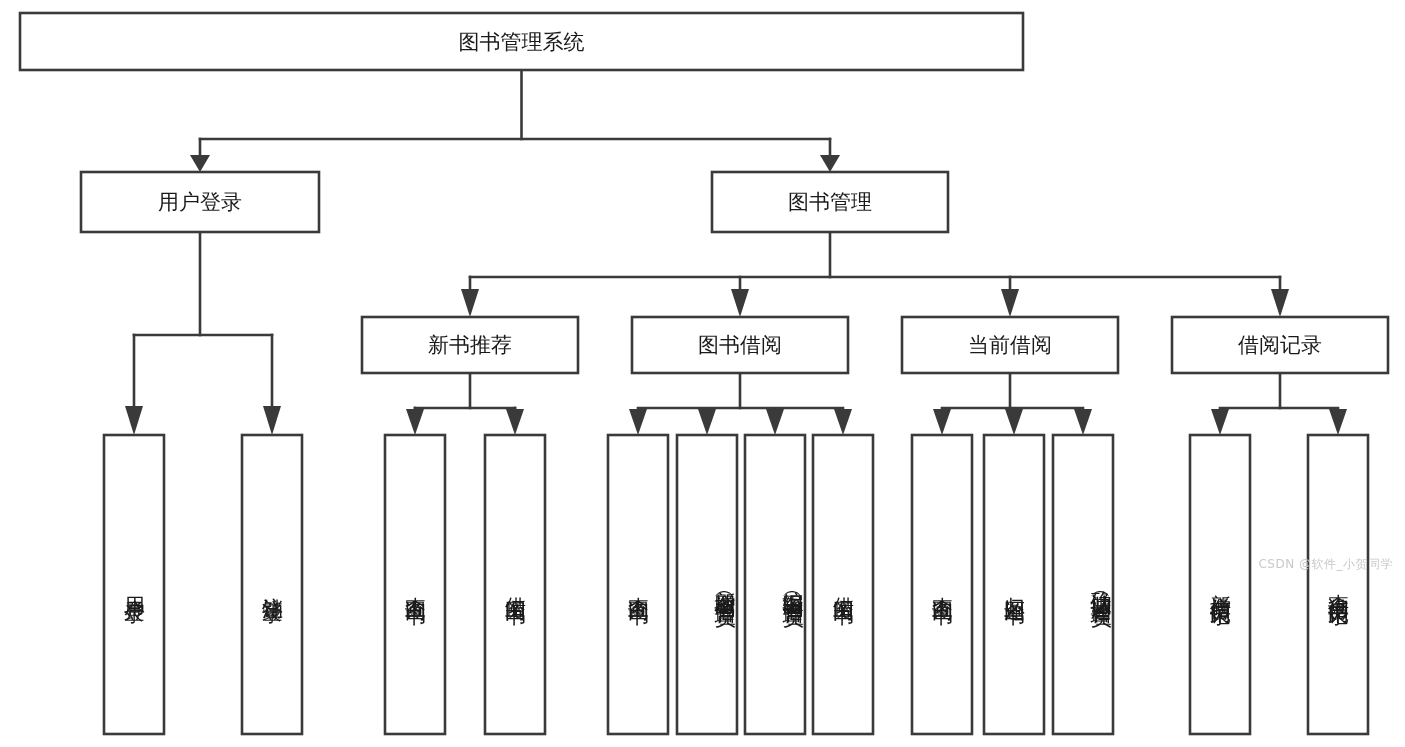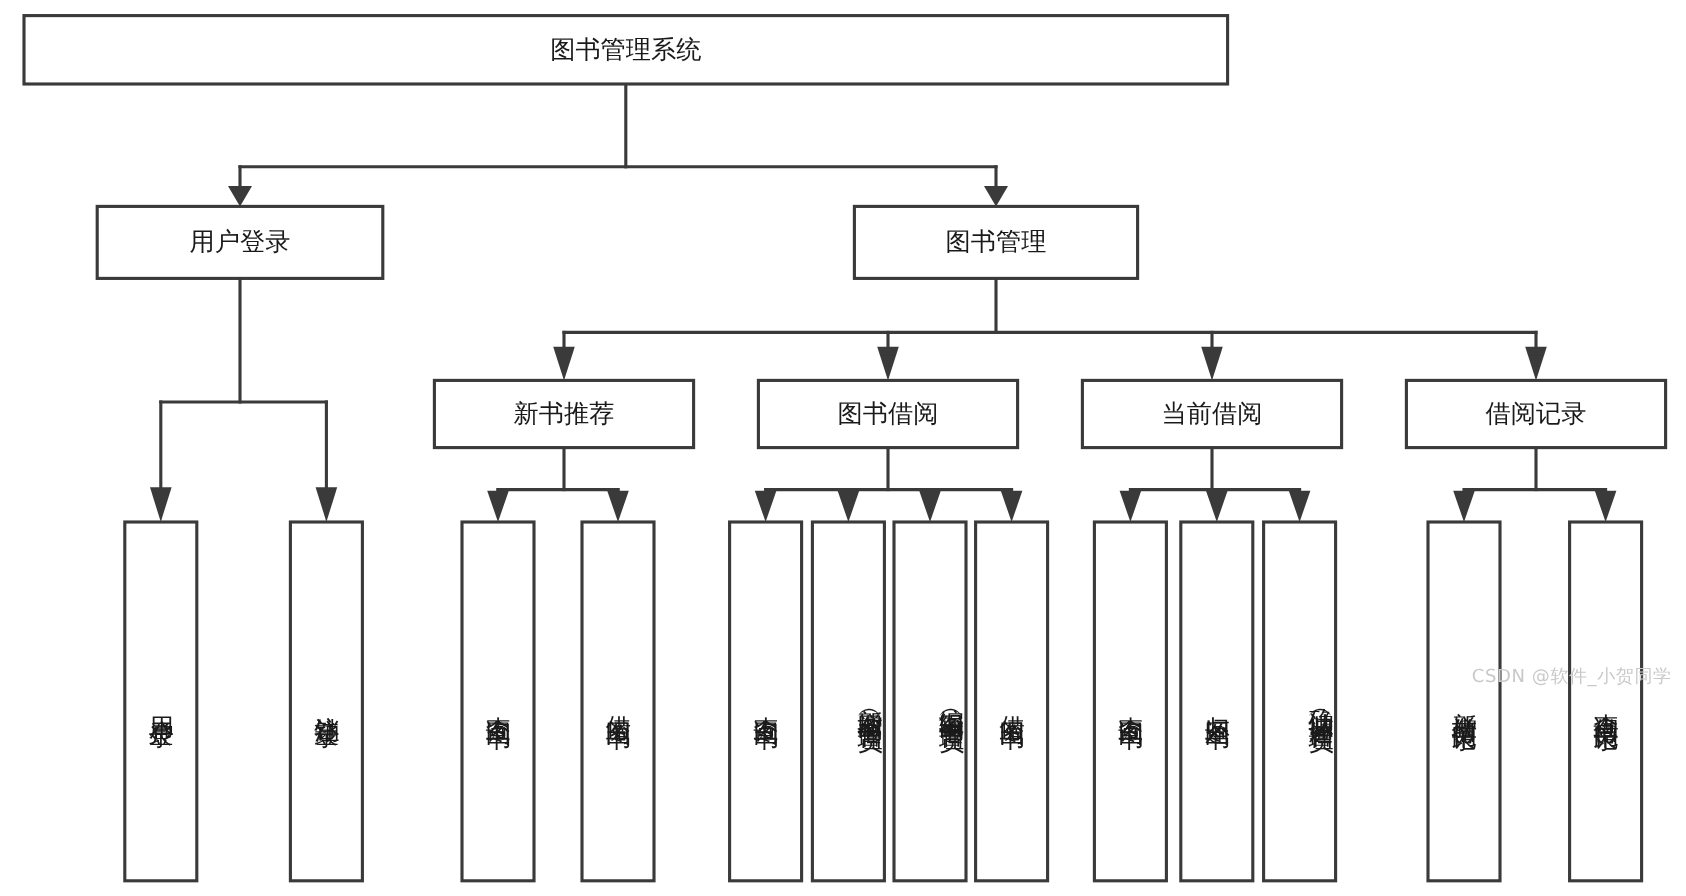--- a/index.html
+++ b/index.html
@@ -64,21 +64,21 @@
     justify-content: center;
     text-align: center;
     white-space: nowrap;
     pointer-events: none;
   }
   #watermark {
     position: absolute;
     right: 12px;
     bottom: 6px;
     font-family: "DejaVu Sans", "Liberation Sans", sans-serif;
-    font-size: 15px;
+    font-size: 12px;
     color: #c9c9c9;
     letter-spacing: 0.5px;
     user-select: none;
   }
 </style>
 </head>
 <body>
 
 <div id="diagram-root">
 

